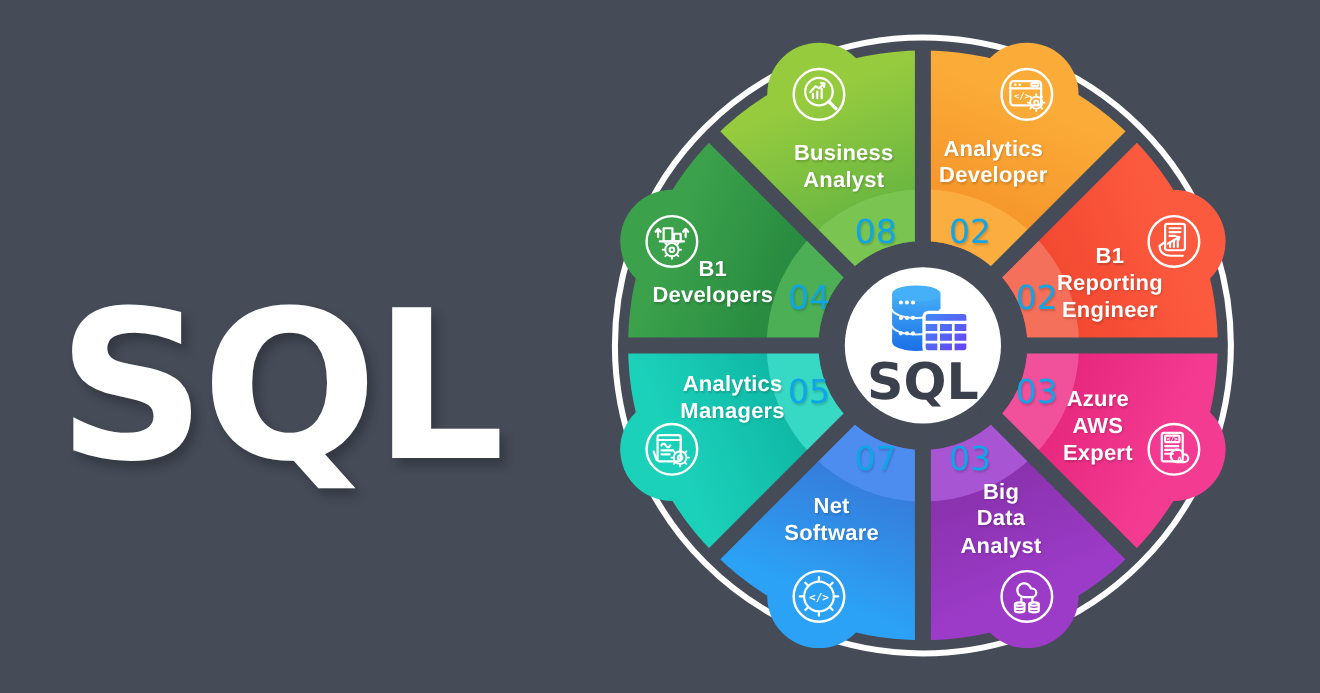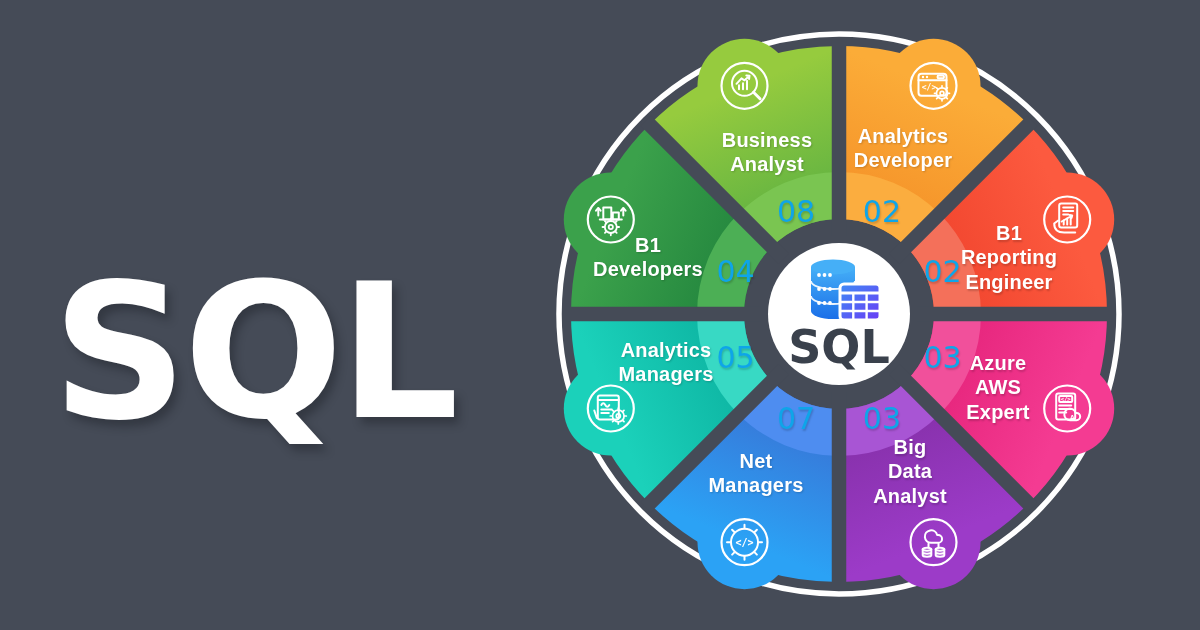--- a/index.html
+++ b/index.html
@@ -279,21 +279,21 @@
 <div class="seg-label" style="left:1009px;top:258px">B1
 Reporting
 Engineer</div>
 <div class="seg-label" style="left:998px;top:388px">Azure
 AWS
 Expert</div>
 <div class="seg-label" style="left:910px;top:472px">Big
 Data
 Analyst</div>
 <div class="seg-label" style="left:756px;top:473px">Net
-Managers</div>
+Software</div>
 <div class="seg-label" style="left:666px;top:362px">Analytics
 Managers</div>
 <div class="seg-label" style="left:648px;top:257px">B1
 Developers</div>
 <div class="seg-label" style="left:767px;top:152px">Business
 Analyst</div>
 
 </div>
 
 </body></html>

